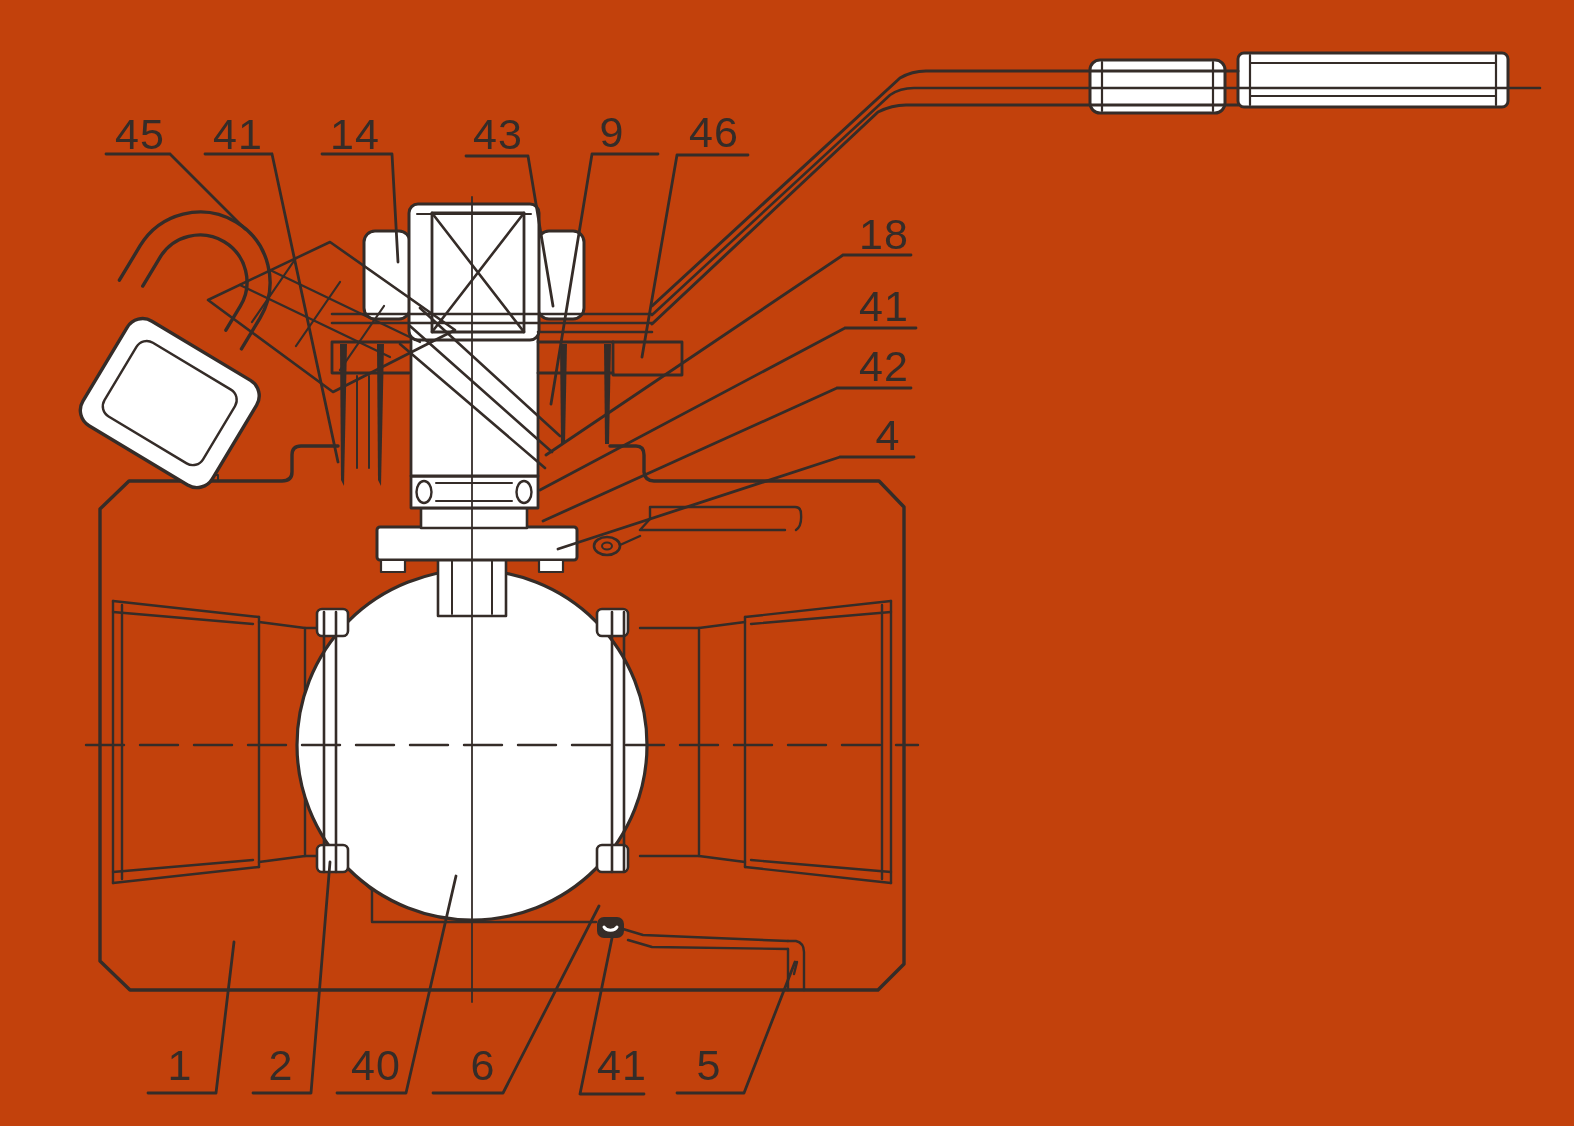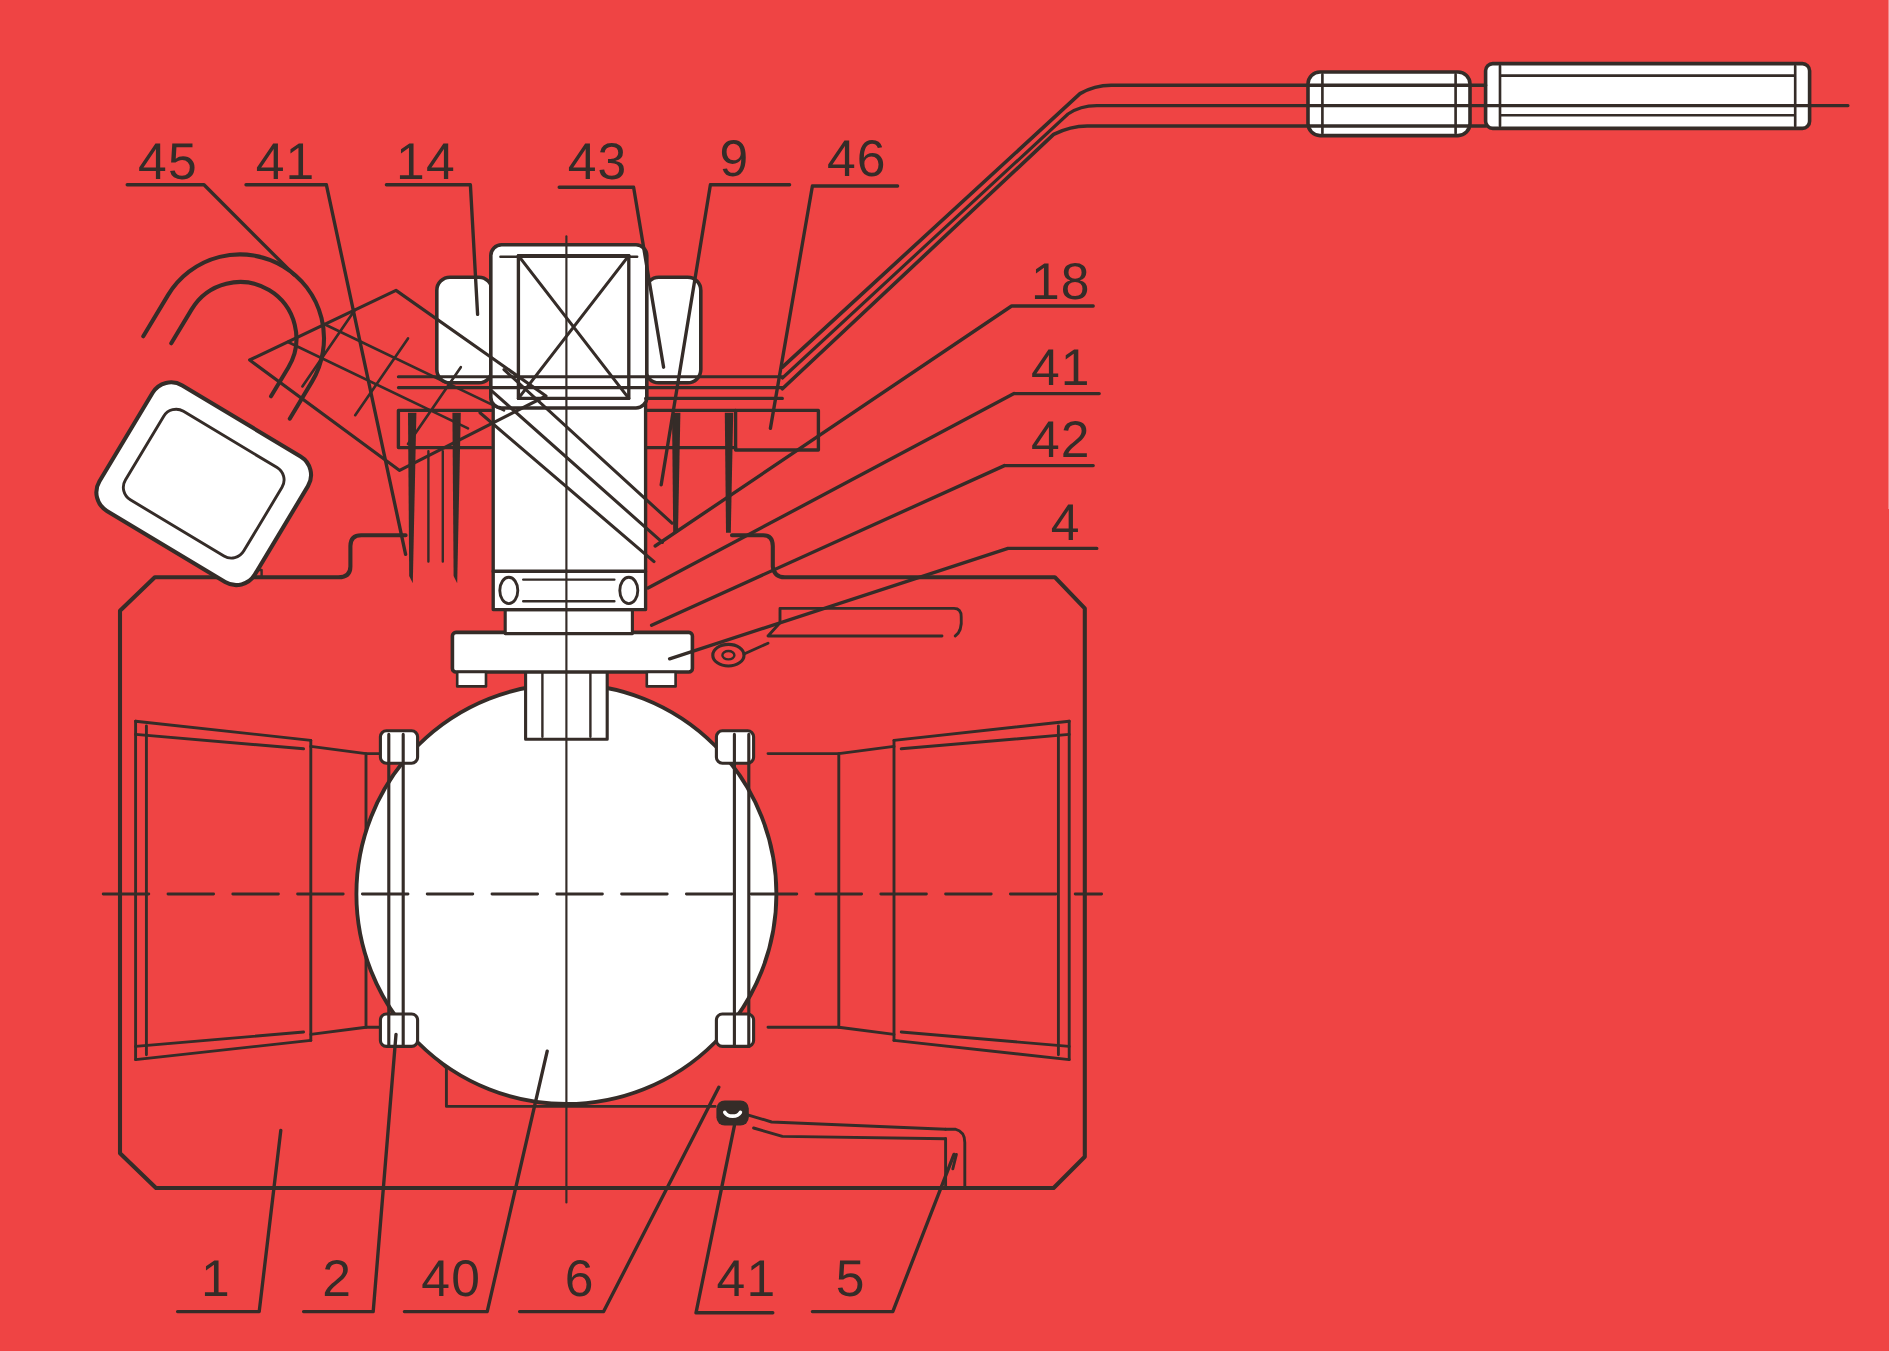--- a/index.html
+++ b/index.html
@@ -1,19 +1,19 @@
 <!DOCTYPE html>
 <html><head>
 <meta charset="utf-8">
 <style>
   html,body{margin:0;padding:0;background:#ffffff;}
   .canvas{
     position:relative;
     width:1574px;height:1126px;
-    background:#ef4444;
+    background:#c2410c;
     font-family:"Liberation Sans", sans-serif;
     overflow:hidden;
   }
   svg{display:block}
   .callout-text{
     font-family:"Liberation Sans", sans-serif;
     font-size:43px;
     fill:#352c28;
     letter-spacing:1px;
   }

